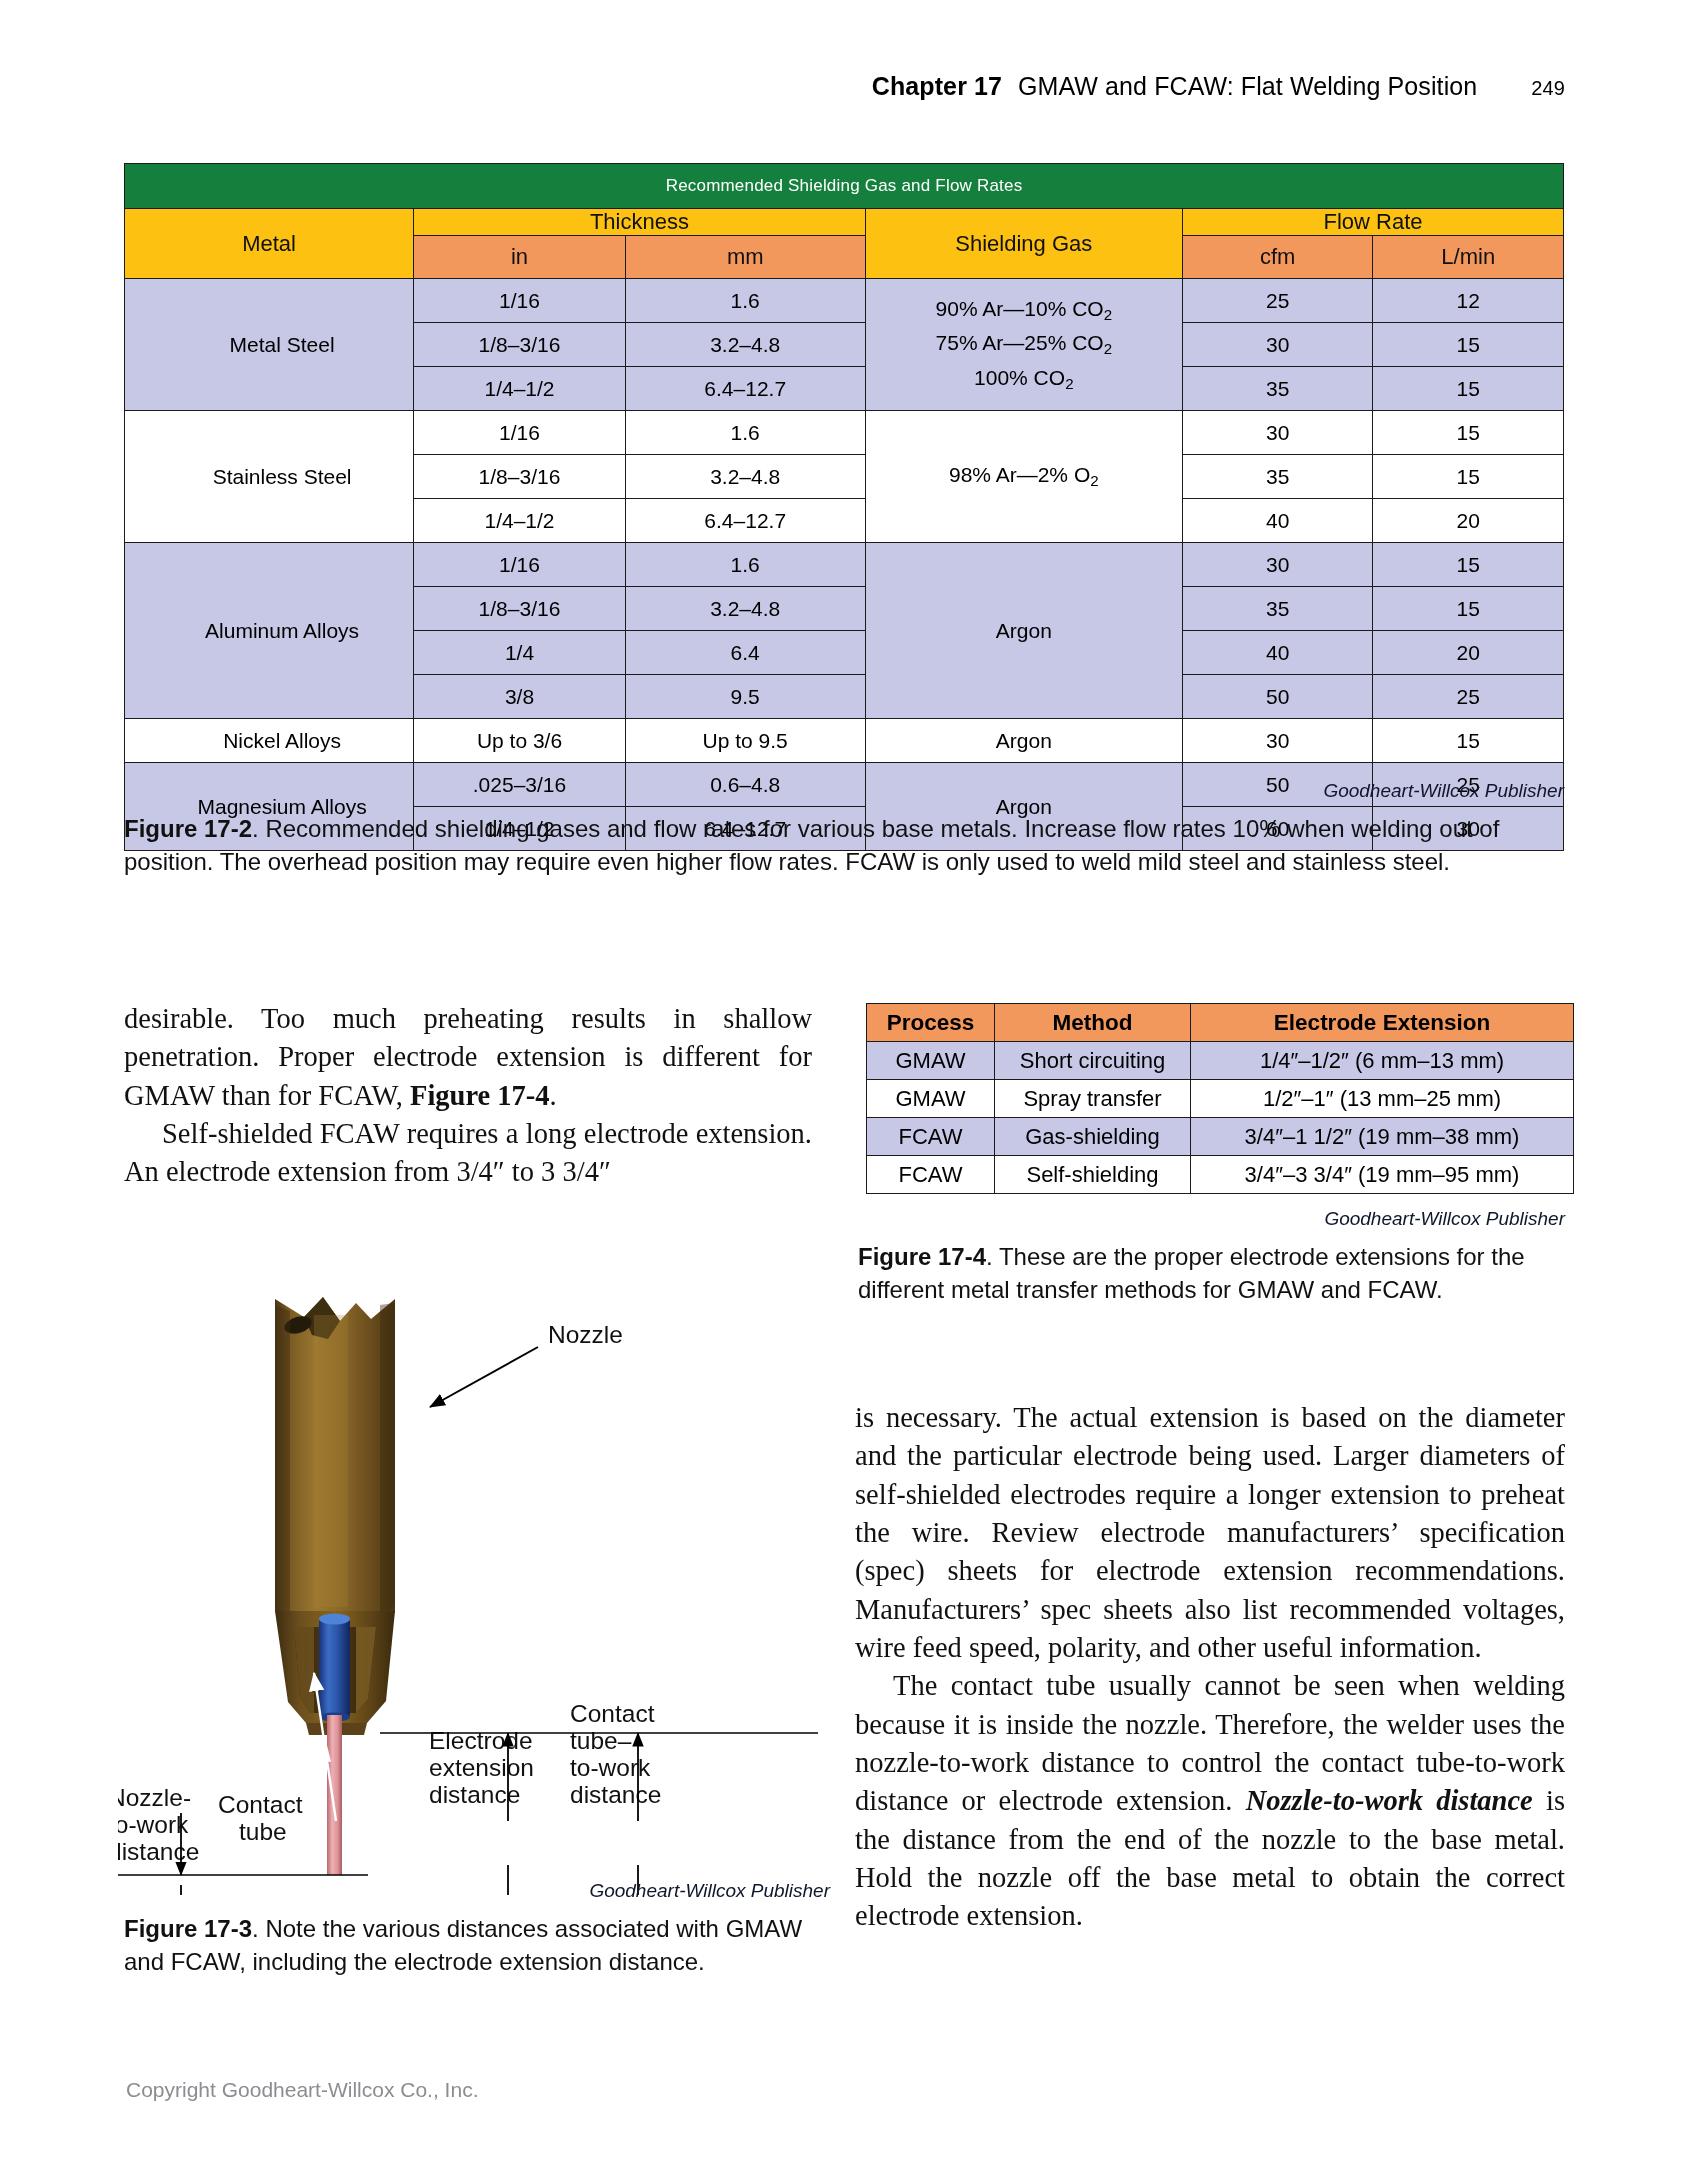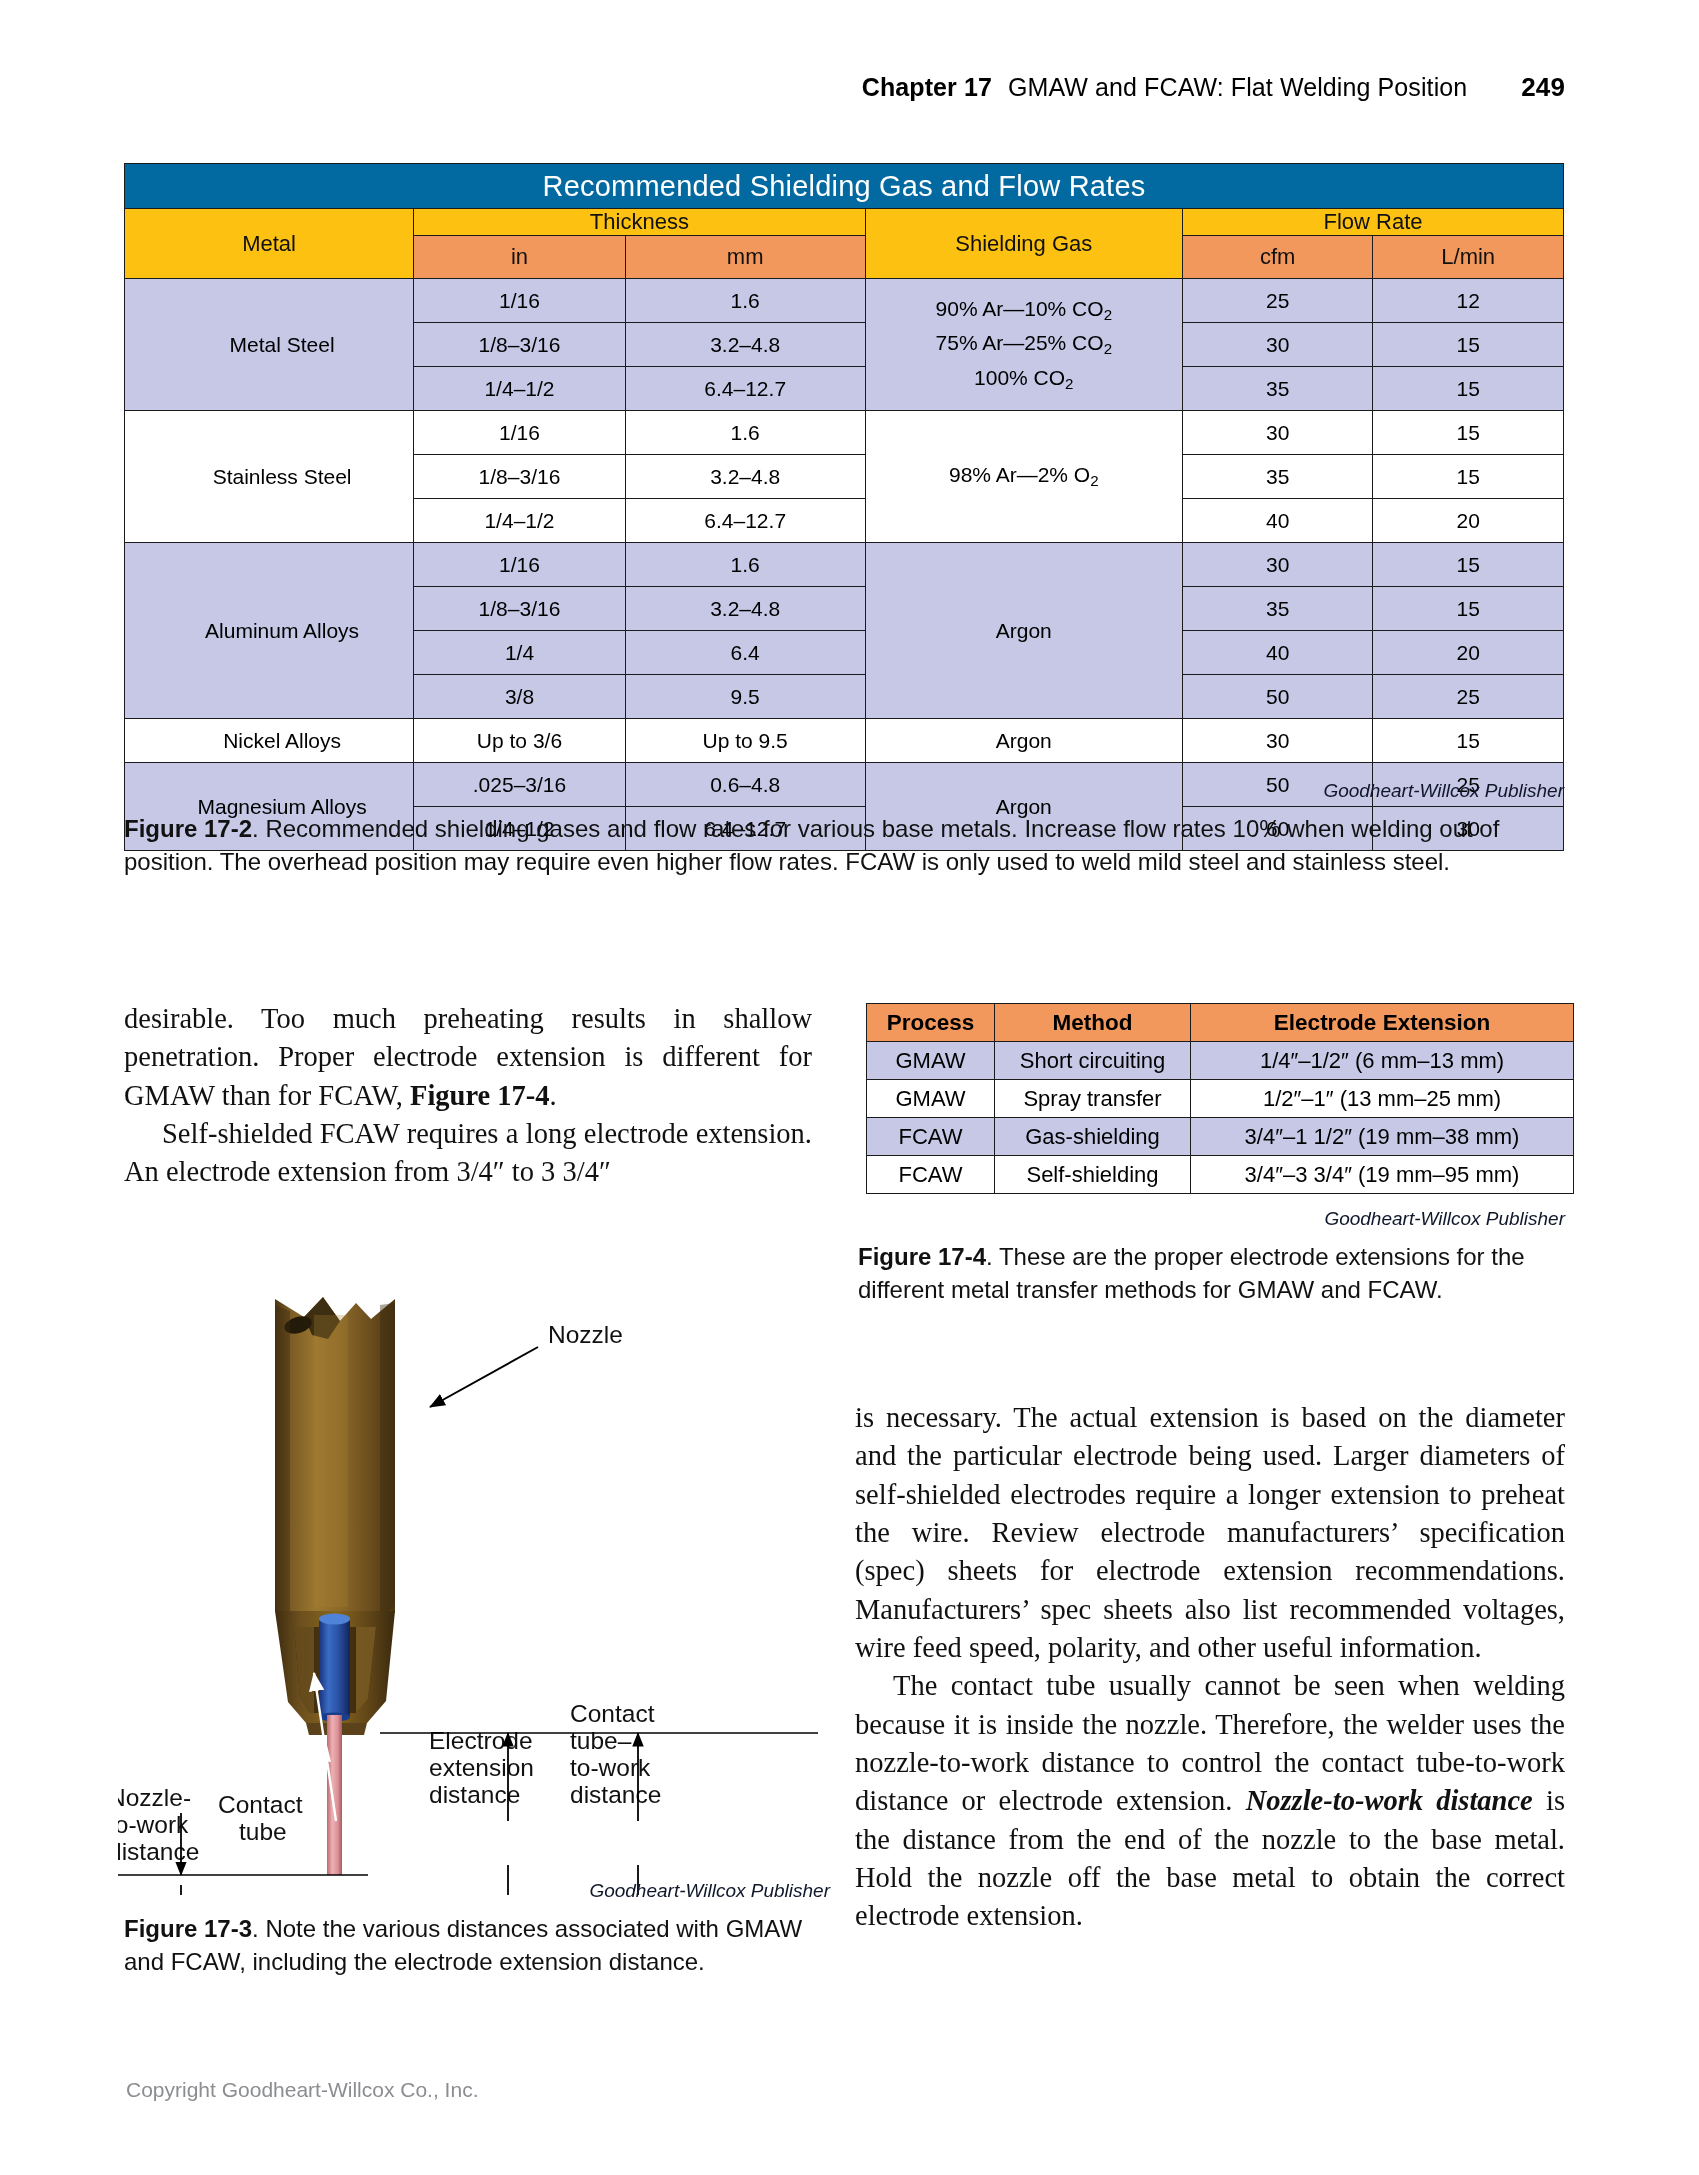--- a/index.html
+++ b/index.html
@@ -27,21 +27,21 @@
     position: absolute;
     left: 0;
     top: 72px;
     width: 1565px;
     text-align: right;
     font-size: 25px;
     letter-spacing: .1px;
   }
   .runhead .chap { font-weight: bold; }
   .runhead .title { margin-left: 16px; }
-  .runhead .pageno { font-weight: bold; margin-left: 54px; font-size: 26px; }
+  .runhead .pageno { font-weight: normal; margin-left: 54px; font-size: 20px; }
 
   
   .tbl-wrap {
     position: absolute;
     left: 124px;
     top: 163px;
     width: 1440px;
   }
   table.gas {
     border-collapse: collapse;
@@ -50,24 +50,24 @@
     font-size: 21px;
   }
   table.gas td, table.gas th {
     border: 1.6px solid #1b1b1b;
     padding: 0;
     text-align: center;
     vertical-align: middle;
     font-weight: normal;
   }
   .banner {
-    background: #0369a1;
+    background: #15803d;
     color: #ffffff;
     font-weight: bold;
-    font-size: 29px;
+    font-size: 17px;
     height: 44px;
     letter-spacing: .2px;
   }
   .hd-gold {
     background: #fcc111;
     font-weight: bold;
     font-size: 22px;
     color: #111;
   }
   .hd-orange {

